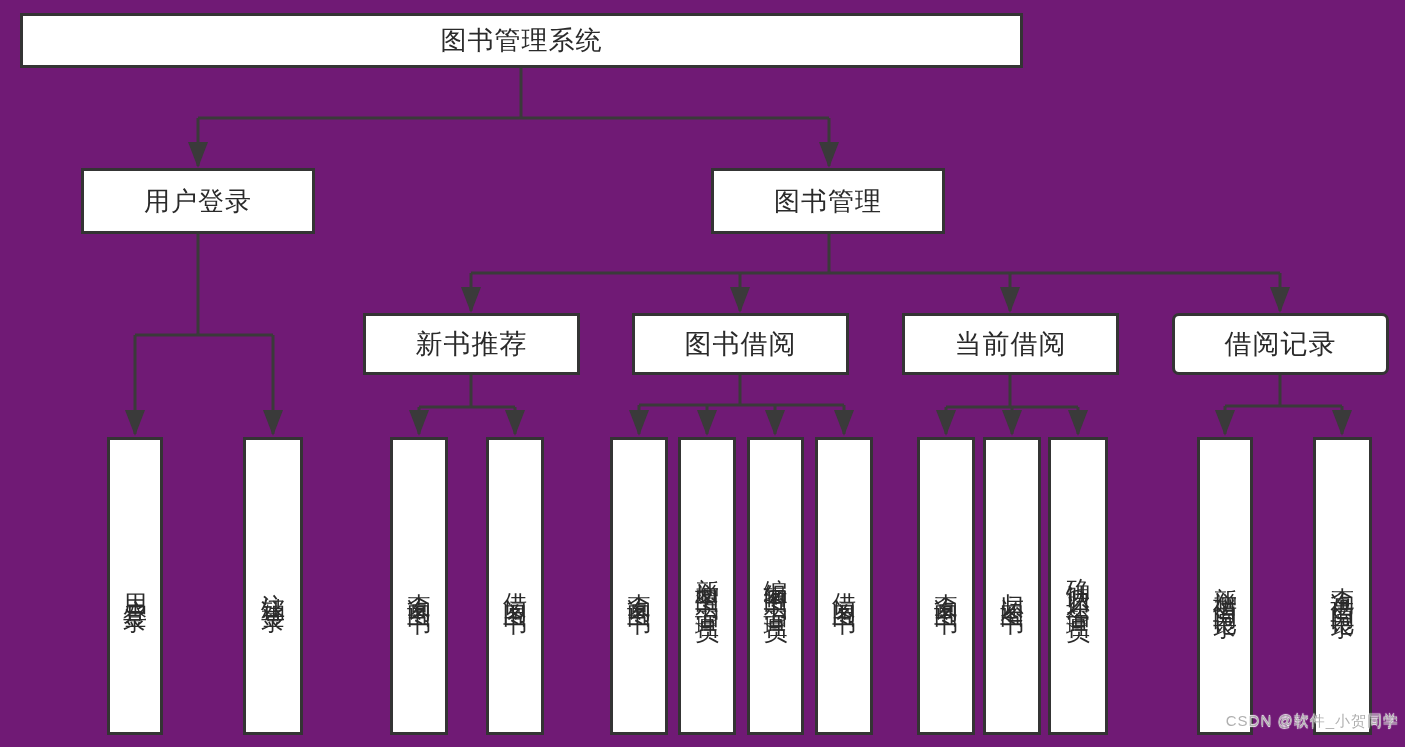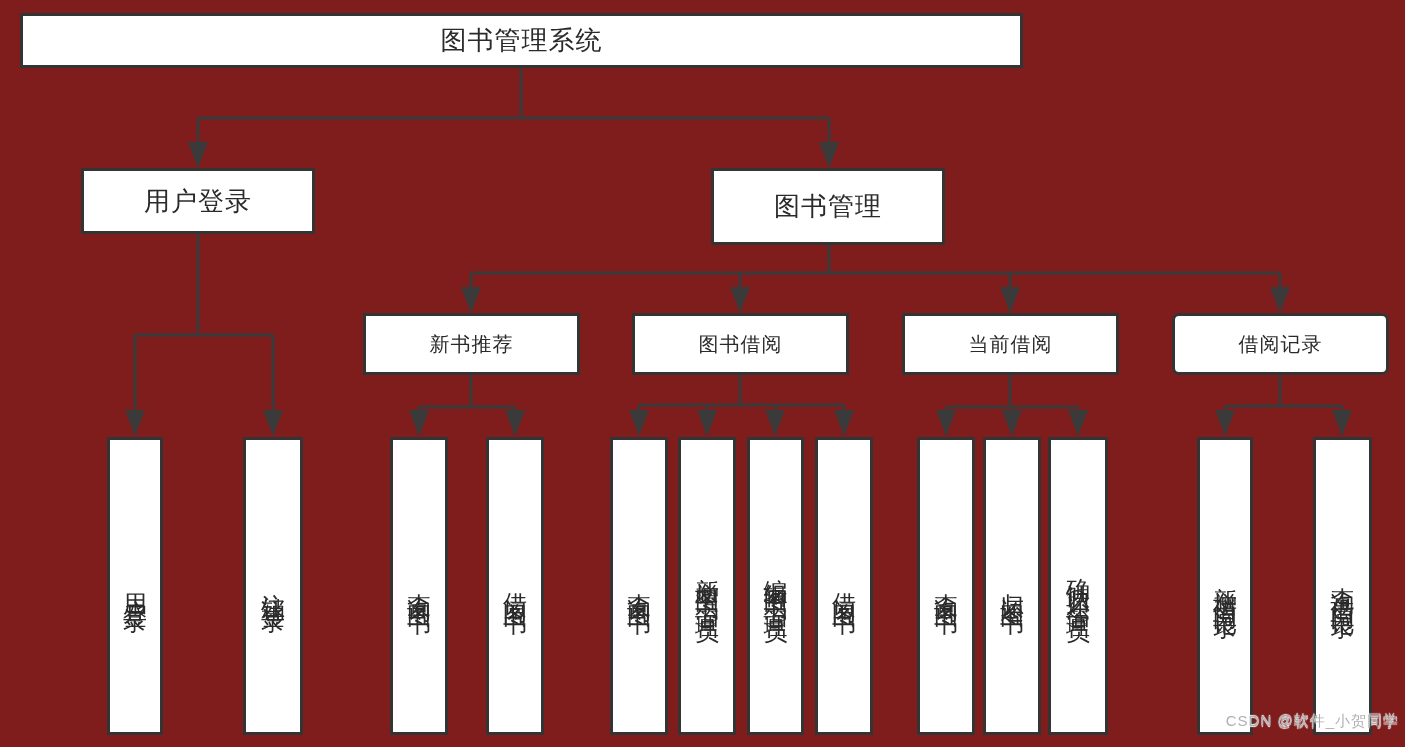--- a/index.html
+++ b/index.html
@@ -1,33 +1,33 @@
 <!DOCTYPE html>
 <html><head>
 <meta charset="utf-8">
 <style>
   html,body{margin:0;padding:0;background:#ffffff;}
   .stage{
     position:relative;
     width:1405px;height:747px;
-    background:#7f1d1d;
+    background:#701a75;
     font-family:"Liberation Sans", sans-serif;
     overflow:hidden;
   }
   .stage svg{position:absolute;left:0;top:0;}
   .box{
     position:absolute;
     box-sizing:border-box;
     background:#ffffff;
     border:3px solid #343434;
     display:flex;align-items:center;justify-content:center;
     color:#2a2a2a;
   }
   .hbox{font-size:26px;letter-spacing:1px;}
-  .l3box{font-size:20px;letter-spacing:1px;top:313px;width:217px;height:62px;}
+  .l3box{font-size:27px;letter-spacing:1px;top:313px;width:217px;height:62px;}
   .vbox{top:437px;height:298px;}
   .vtext{
     writing-mode:vertical-rl;
     text-orientation:mixed;
     font-size:24px;
     letter-spacing:6px;
     color:#2a2a2a;
     line-height:1;
   }
   .watermark{
@@ -86,21 +86,21 @@
     </g>
   </svg>
 
   <div class="box hbox" style="left:20px;top:13px;width:1003px;height:55px;">
     <span>图书管理系统</span>
   </div>
 
   <div class="box hbox" style="left:81px;top:168px;width:234px;height:66px;">
     <span>用户登录</span>
   </div>
-  <div class="box hbox" style="left:711px;top:168px;width:234px;height:77px;">
+  <div class="box hbox" style="left:711px;top:168px;width:234px;height:66px;">
     <span>图书管理</span>
   </div>
 
   <div class="box l3box" style="left:363px;">
     <span>新书推荐</span>
   </div>
   <div class="box l3box" style="left:902px;">
     <span>当前借阅</span>
   </div>
   <div class="box l3box" style="left:632px;">

